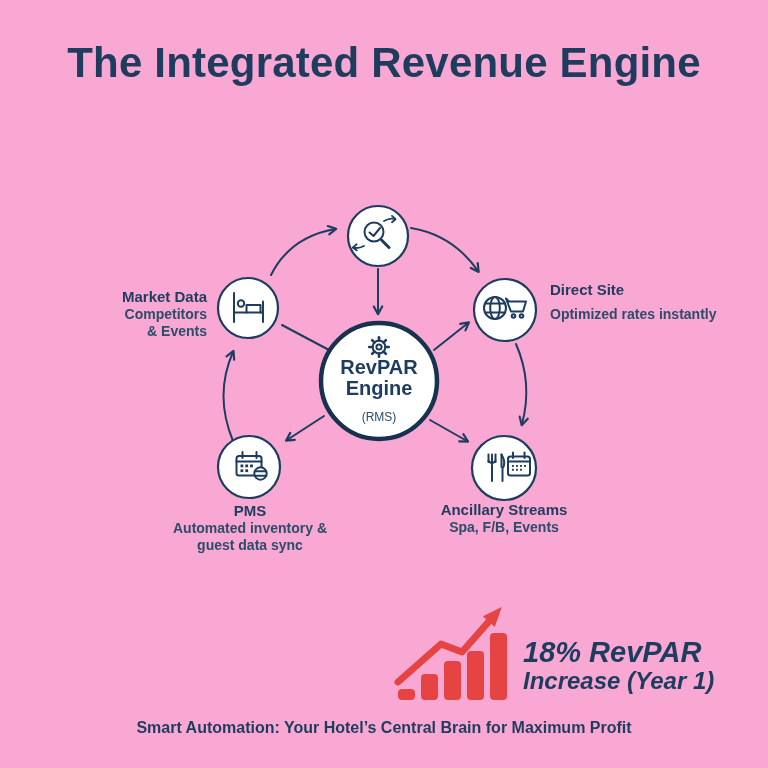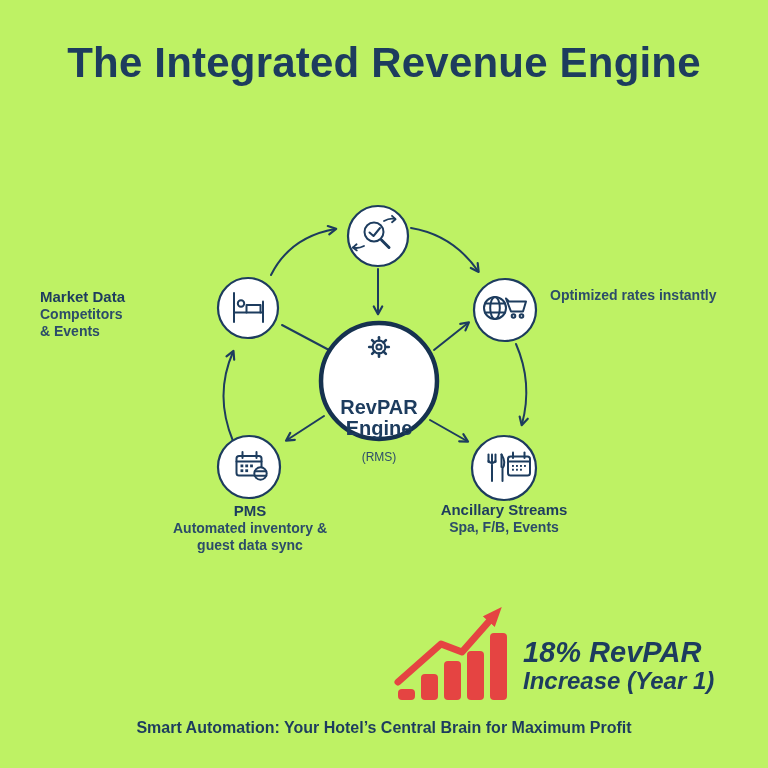--- a/index.html
+++ b/index.html
@@ -1,35 +1,35 @@
 <!DOCTYPE html>
 <html><head>
 <meta charset="utf-8">
 <style>
   html,body{margin:0;padding:0;background:#ffffff;}
-  .page{position:relative;width:768px;height:768px;background:#bef264;overflow:hidden;
+  .page{position:relative;width:768px;height:768px;background:#f9a8d4;overflow:hidden;
         font-family:"Liberation Sans", sans-serif;color:#1d3c5e;}
   .title{position:absolute;top:40px;left:0;width:768px;text-align:center;
          font-size:42px;line-height:46px;font-weight:700;color:#1d3c5e;letter-spacing:0.2px;}
   .diagram-svg{position:absolute;left:0;top:0;width:768px;height:768px;}
   .node-circle{fill:#ffffff;stroke:#1d3c5e;stroke-width:2.2;}
   .hub-circle{fill:#ffffff;stroke:#16324f;stroke-width:4.5;}
   .flow{fill:none;stroke:#1d3c5e;stroke-width:2;stroke-linecap:round;}
   .icon{fill:none;stroke:#1d3c5e;stroke-width:2;stroke-linecap:round;stroke-linejoin:round;}
   .icon .fillbit{fill:#1d3c5e;stroke:none;}
   .icon .whitefill{fill:#ffffff;}
   .node-label{position:absolute;}
   .lbl{font-weight:700;font-size:15px;line-height:19px;color:#1d3c5e;}
   .sub{font-weight:700;font-size:14px;line-height:17px;color:#2c4c69;}
-  .market-label{left:40px;top:287px;width:167px;text-align:left;}
+  .market-label{left:40px;top:287px;width:167px;text-align:right;}
   .otas-label{left:550px;top:280px;width:210px;text-align:left;}
   .otas-label .sub{margin-top:7px;}
   .pms-label{left:140px;top:501px;width:220px;text-align:center;}
   .anc-label{left:394px;top:500px;width:220px;text-align:center;}
-  .engine-label{position:absolute;left:319px;top:357px;width:120px;text-align:center;margin-top:40px;}
+  .engine-label{position:absolute;left:319px;top:357px;width:120px;text-align:center;}
   .engine-name{font-size:20px;line-height:21px;font-weight:700;color:#1d3c5e;}
   .engine-tag{font-size:12px;margin-top:11px;color:#2c4c69;}
   .chart-svg{position:absolute;left:388px;top:596px;width:132px;height:110px;}
   .bars{fill:#e54442;}
   .trend{fill:none;stroke:#e54442;stroke-width:7;stroke-linecap:round;stroke-linejoin:round;}
   .stat-text{position:absolute;left:523px;top:637px;color:#1d3c5e;font-weight:700;font-style:italic;}
   .stat-value{font-size:29px;line-height:31px;}
   .stat-label{font-size:24px;line-height:26px;}
   .footer{position:absolute;top:719px;left:0;width:768px;text-align:center;
           font-size:16px;font-weight:700;color:#1d3c5e;}
@@ -153,20 +153,21 @@
     <div class="engine-tag">(RMS)</div>
   </div>
 
   <div class="node-label market-label">
     <div class="lbl">Market Data</div>
     <div class="sub">Competitors</div>
     <div class="sub">&amp; Events</div>
   </div>
 
   <div class="node-label otas-label">
+    <div class="lbl">Direct Site</div>
     <div class="sub">Optimized rates instantly</div>
   </div>
 
   <div class="node-label pms-label">
     <div class="lbl">PMS</div>
     <div class="sub">Automated inventory &amp;</div>
     <div class="sub">guest data sync</div>
   </div>
 
   <div class="node-label anc-label">

